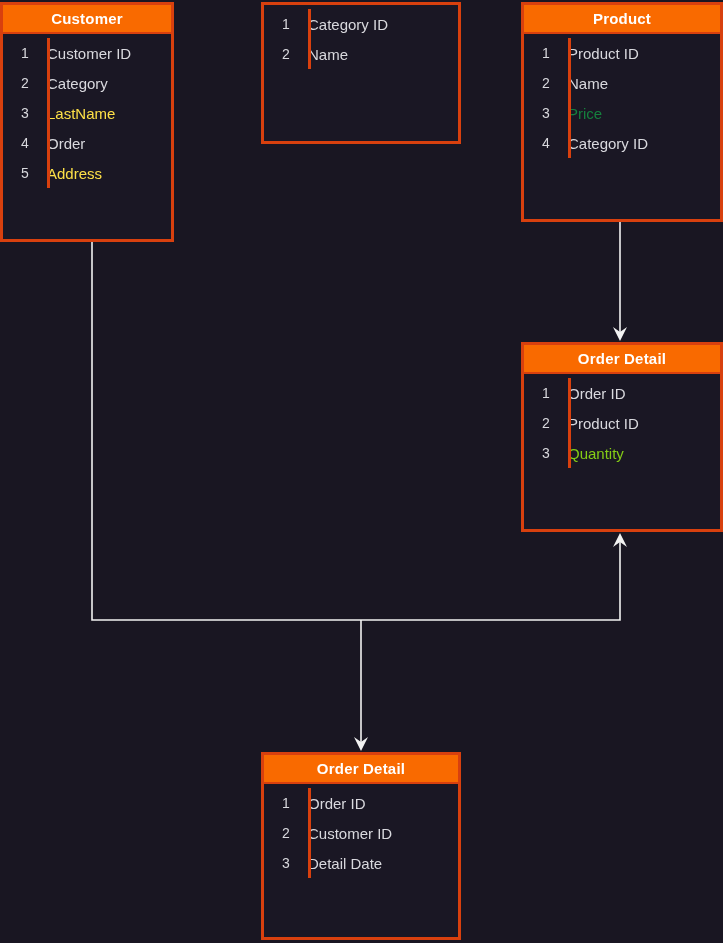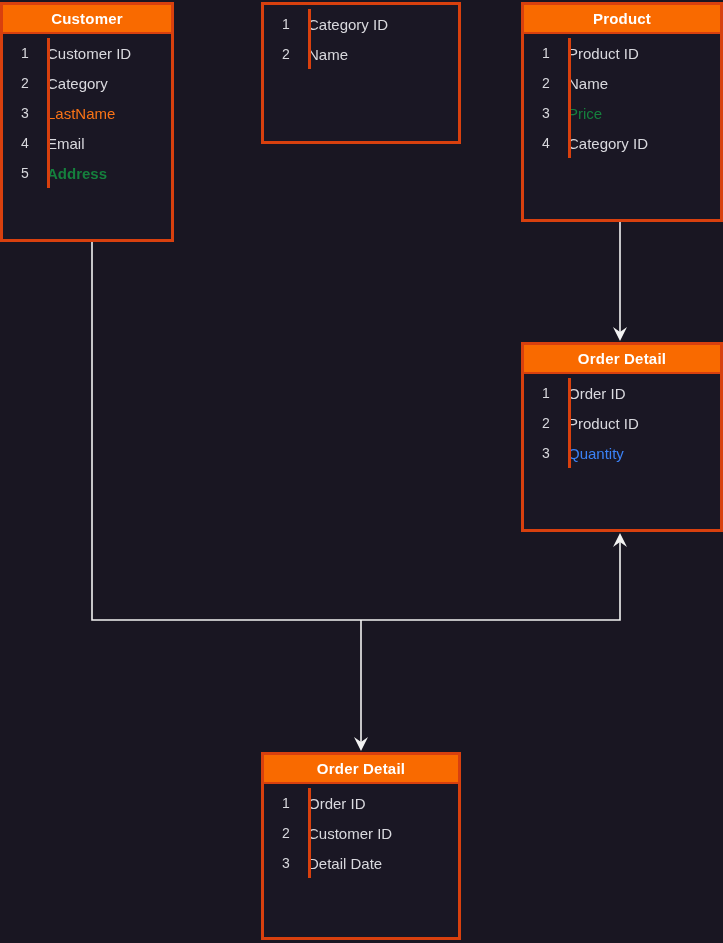--- a/index.html
+++ b/index.html
@@ -106,29 +106,29 @@
           <div class="attr-row">
             <div class="attr-idx" style="color: rgb(217, 217, 222);">1</div>
             <div class="attr-name" style="color: rgb(217, 217, 222);">Customer ID</div>
           </div>
           <div class="attr-row">
             <div class="attr-idx" style="color: rgb(217, 217, 222);">2</div>
             <div class="attr-name" style="color: rgb(217, 217, 222);">Category</div>
           </div>
           <div class="attr-row">
             <div class="attr-idx" style="color: rgb(217, 217, 222);">3</div>
-            <div class="attr-name" style="color: #f97316;">LastName</div>
+            <div class="attr-name" style="color: #fde047;">LastName</div>
           </div>
           <div class="attr-row">
             <div class="attr-idx" style="color: rgb(217, 217, 222);">4</div>
-            <div class="attr-name" style="color: rgb(217, 217, 222);">Email</div>
+            <div class="attr-name" style="color: rgb(217, 217, 222);">Order</div>
           </div>
           <div class="attr-row">
             <div class="attr-idx" style="color: rgb(217, 217, 222);">5</div>
-            <div class="attr-name" style="color: #15803d; font-weight: bold;">Address</div>
+            <div class="attr-name" style="color: #fde047;">Address</div>
           </div>
         </div>
       </div>
       <div class="entity" style="left: 261px; top: 2px; width: 200px; height: 142px; border-color: rgb(216, 64, 14); background: rgb(26, 23, 36);">
         <div class="entity-body">
           <div class="attr-divider" style="height: 60px; background: rgb(216, 64, 14);"></div>
           <div class="attr-row">
             <div class="attr-idx" style="color: rgb(217, 217, 222);">1</div>
             <div class="attr-name" style="color: rgb(217, 217, 222);">Category ID</div>
           </div>
@@ -167,21 +167,21 @@
           <div class="attr-row">
             <div class="attr-idx" style="color: rgb(217, 217, 222);">1</div>
             <div class="attr-name" style="color: rgb(217, 217, 222);">Order ID</div>
           </div>
           <div class="attr-row">
             <div class="attr-idx" style="color: rgb(217, 217, 222);">2</div>
             <div class="attr-name" style="color: rgb(217, 217, 222);">Product ID</div>
           </div>
           <div class="attr-row">
             <div class="attr-idx" style="color: rgb(217, 217, 222);">3</div>
-            <div class="attr-name" style="color: #3b82f6;">Quantity</div>
+            <div class="attr-name" style="color: #84cc16;">Quantity</div>
           </div>
         </div>
       </div>
       <div class="entity" style="left: 261px; top: 752px; width: 200px; height: 188px; border-color: rgb(216, 64, 14); background: rgb(26, 23, 36);">
         <div class="entity-header" style="background: rgb(249, 106, 0); border-bottom-color: rgb(216, 64, 14);">Order Detail</div>
         <div class="entity-body">
           <div class="attr-divider" style="height: 90px; background: rgb(216, 64, 14);"></div>
           <div class="attr-row">
             <div class="attr-idx" style="color: rgb(217, 217, 222);">1</div>
             <div class="attr-name" style="color: rgb(217, 217, 222);">Order ID</div>

